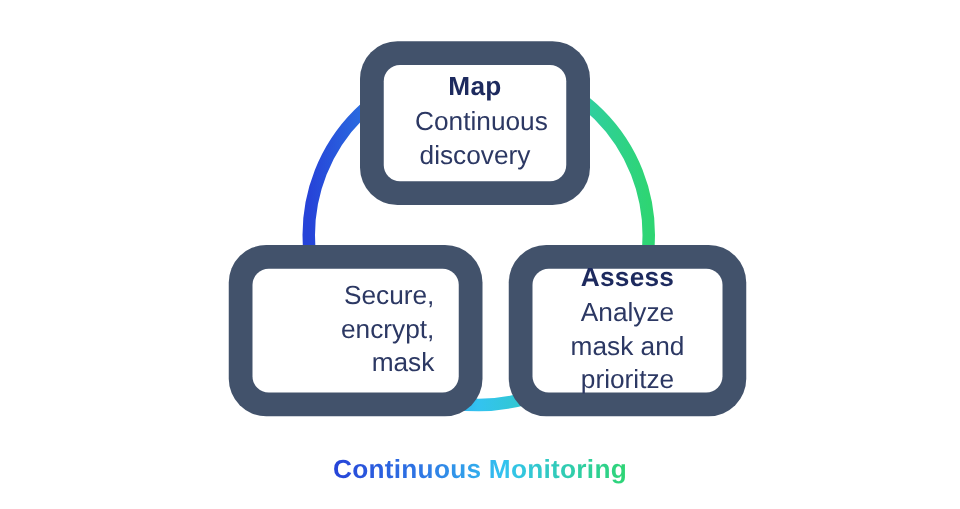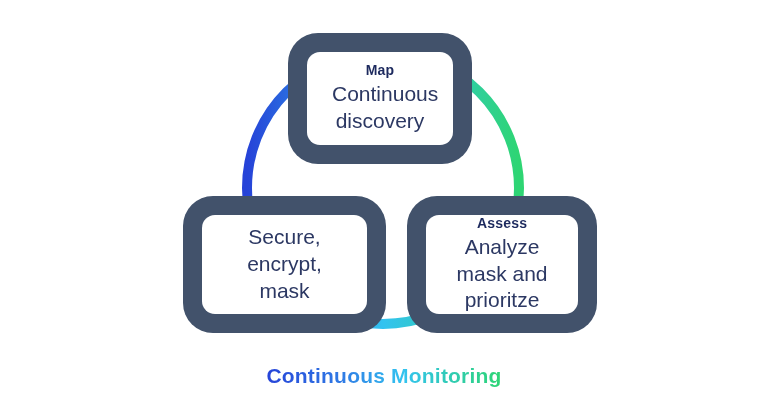--- a/index.html
+++ b/index.html
@@ -31,35 +31,35 @@
     background: var(--card-inner, #ffffff);
     border-radius: 13px;
     display: flex;
     flex-direction: column;
     align-items: center;
     justify-content: center;
     text-align: center;
     gap: 3px;
   }
   .card-title {
-    font-size: 14px;
+    font-size: 21px;
     font-weight: bold;
     color: var(--title-text, #1d2a5e);
     letter-spacing: 0.2px;
   }
   .card-desc {
     font-size: 21px;
     line-height: 1.28;
     color: var(--desc-text, #2c3863);
   }
 
   .card-map       { left: 288px; top: 33px;  width: 184px; height: 131px; }
   .card-map .card-desc       { max-width: 96px; }
   .card-remediate { left: 183px; top: 196px; width: 203px; height: 137px; }
-  .card-remediate .card-desc { max-width: 126px; }
+  .card-remediate .card-desc { max-width: 126px; text-align: right; }
   .card-assess    { left: 391px; top: 196px; width: 190px; height: 137px; margin-left: 16px; }
   .card-assess .card-desc    { max-width: 108px; }
 
   .caption-row {
     position: absolute;
     left: 0; top: 348px;
     width: 768px;
     text-align: center;
   }
   .caption {

